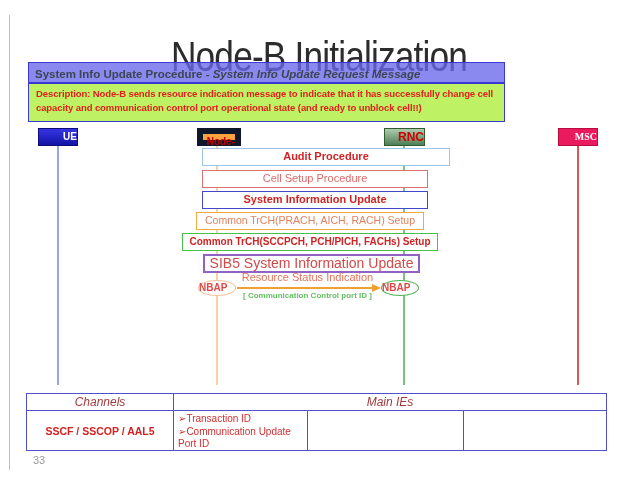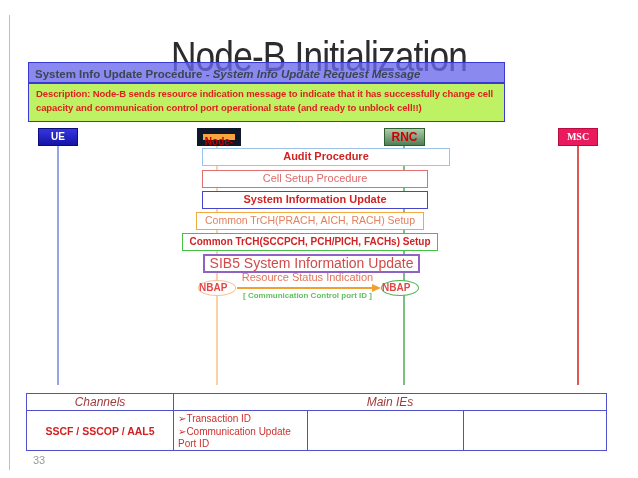--- a/index.html
+++ b/index.html
@@ -24,21 +24,21 @@
 
   .desc-box {
     position:absolute; left:28px; top:83px; width:477px; height:39px;
     background:#bef264; border:1.5px solid #3a3ad0; z-index:2;
     padding:3px 7px 0 7px;
     font-size:9.5px; font-weight:bold; letter-spacing:-0.1px;
     color:#e02020; line-height:1.45;
   }
 
   .entity {
-    position:absolute; top:128px; height:18px; text-align:center;
+    position:absolute; top:128px; height:18px; text-align:right;
     font-weight:bold; line-height:16px; z-index:3;
   }
   .entity-ue  { left:38px;  width:40px; font-size:10px; color:#ffffff;
                 background:linear-gradient(#3535e2,#1414a6); border:1px solid #0d0d7a; }
   .entity-nodeb { left:197px; width:44px; font-size:10px; color:#c00000;
                 background:#f9a23e; border:6px solid #0f172a; }
   .entity-rnc { left:384px; width:41px; font-size:12px; color:#d00000;
                 background:linear-gradient(#aecbae,#4e7f56); border:1px solid #2e5e2e; }
   .entity-msc { left:558px; width:40px; font-size:10px; color:#ffffff;
                 background:#ea1a5e; border:1px solid #bb0a40;font-family:Liberation Serif, serif; }

